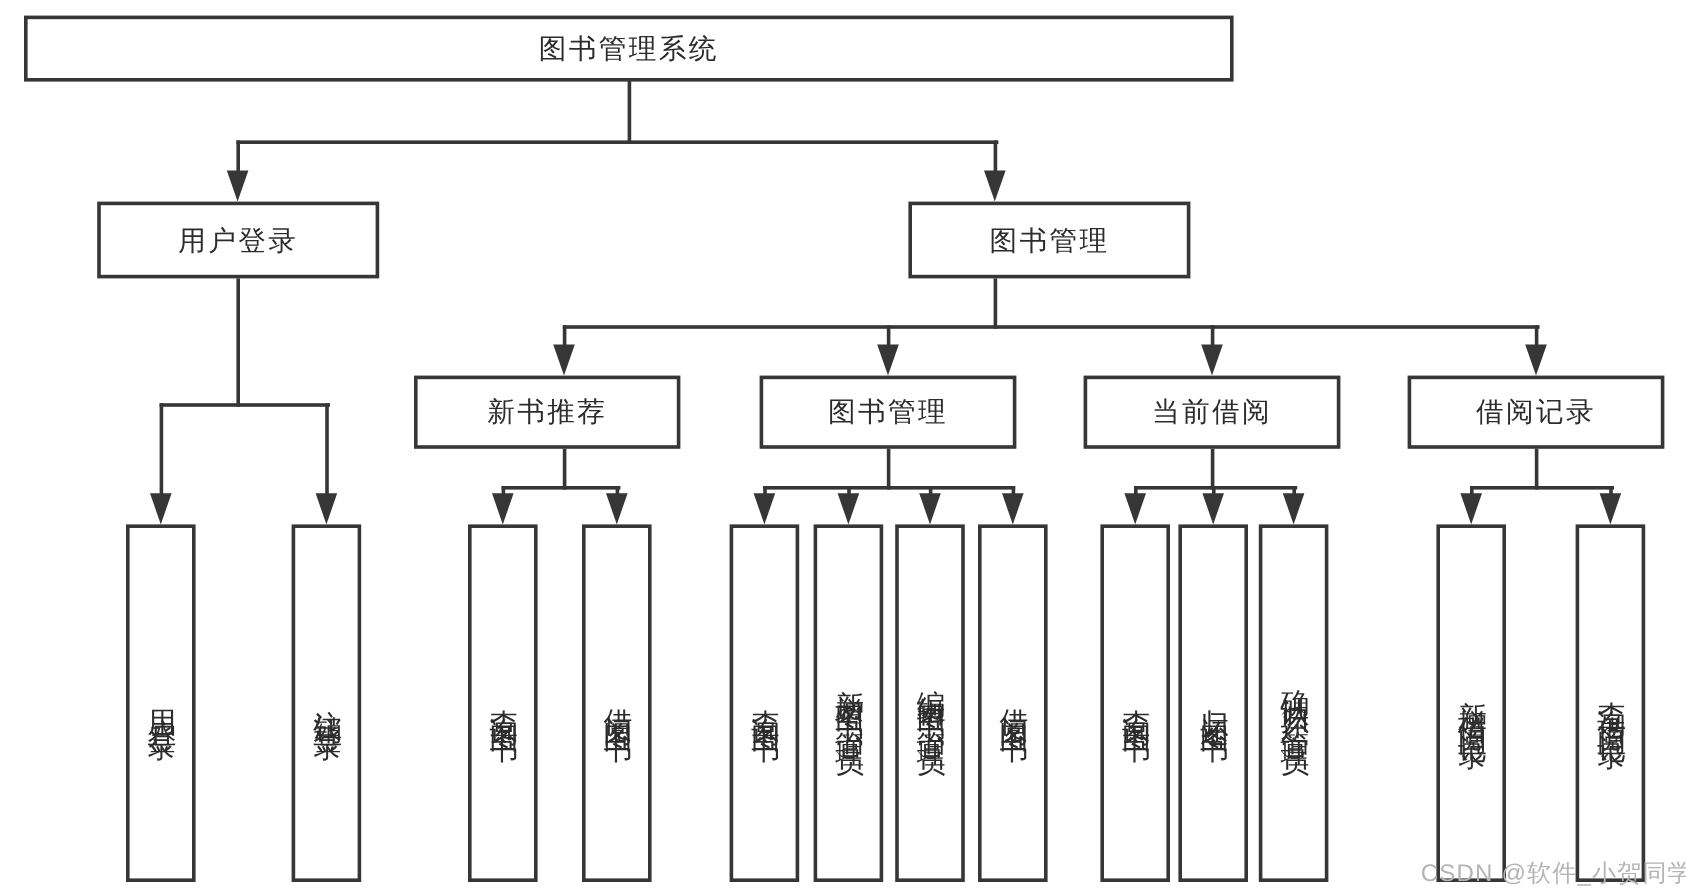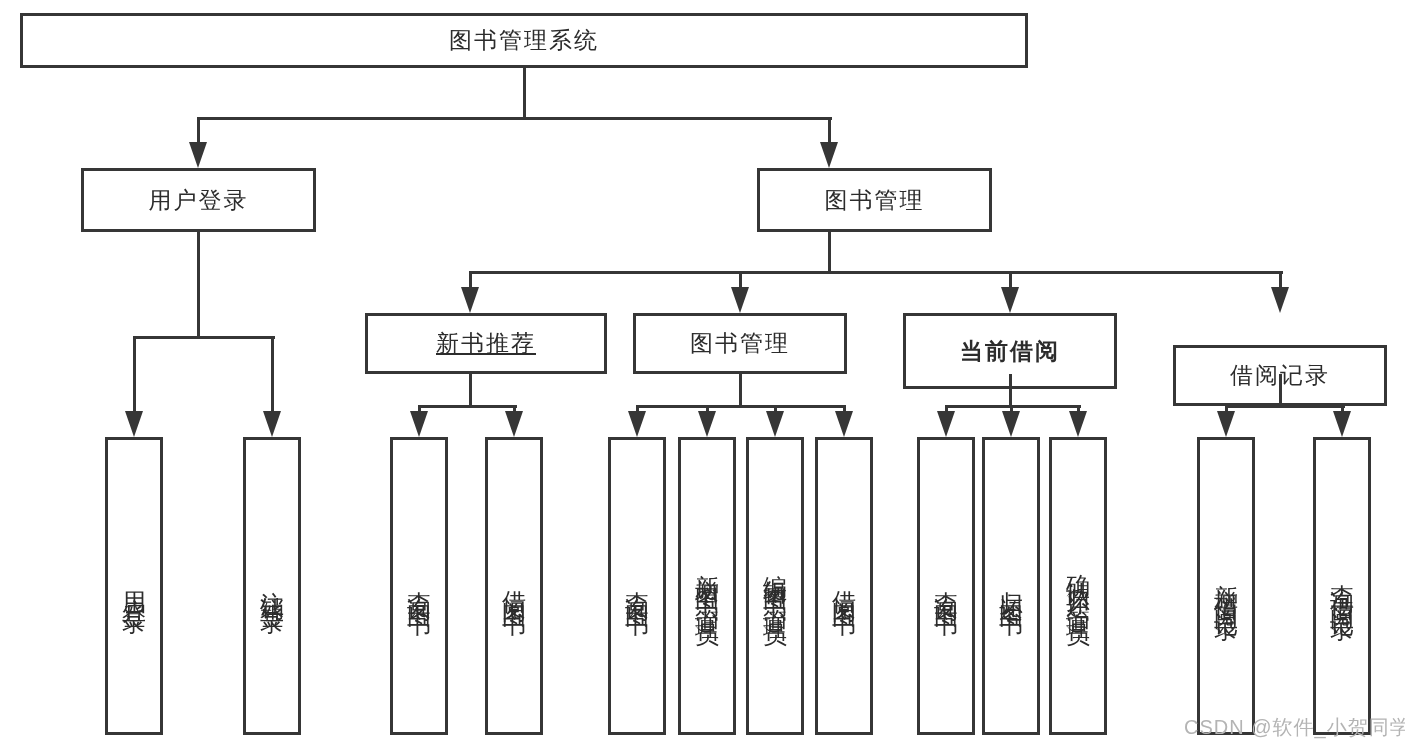--- a/index.html
+++ b/index.html
@@ -43,27 +43,27 @@
 </style>
 </head>
 <body>
 
 <div class="node" style="left:20px;top:13px;width:1008px;height:55px;">图书管理系统</div>
 
 <div class="node" style="left:81px;top:168px;width:235px;height:64px;">用户登录</div>
 
 <div class="node" style="left:711px;top:168px;width:235px;height:64px;margin-left:46px;">图书管理</div>
 
-<div class="node" style="left:365px;top:313px;width:242px;height:61px;text-decoration:underline;">新书推荐</div>
+<div class="node" style="left:345px;top:313px;width:222px;height:61px;">新书推荐</div>
 
 <div class="node" style="left:633px;top:313px;width:214px;height:61px;">图书管理</div>
 
-<div class="node" style="left:903px;top:313px;width:214px;height:76px;font-weight:bold;">当前借阅</div>
+<div class="node" style="left:903px;top:313px;width:214px;height:61px;">当前借阅</div>
 
-<div class="node" style="left:1173px;top:313px;width:214px;height:61px;margin-top:32px;">借阅记录</div>
+<div class="node" style="left:1173px;top:313px;width:214px;height:61px;">借阅记录</div>
 
 <div class="leaf" style="left:105px;top:437px;width:58px;height:298px;">
   <span class="vtext">用户登录</span>
 </div>
 <div class="leaf" style="left:243px;top:437px;width:58px;height:298px;">
   <span class="vtext">注销登录</span>
 </div>
 
 <div class="leaf" style="left:390px;top:437px;width:58px;height:298px;">
   <span class="vtext">查询图书</span>

